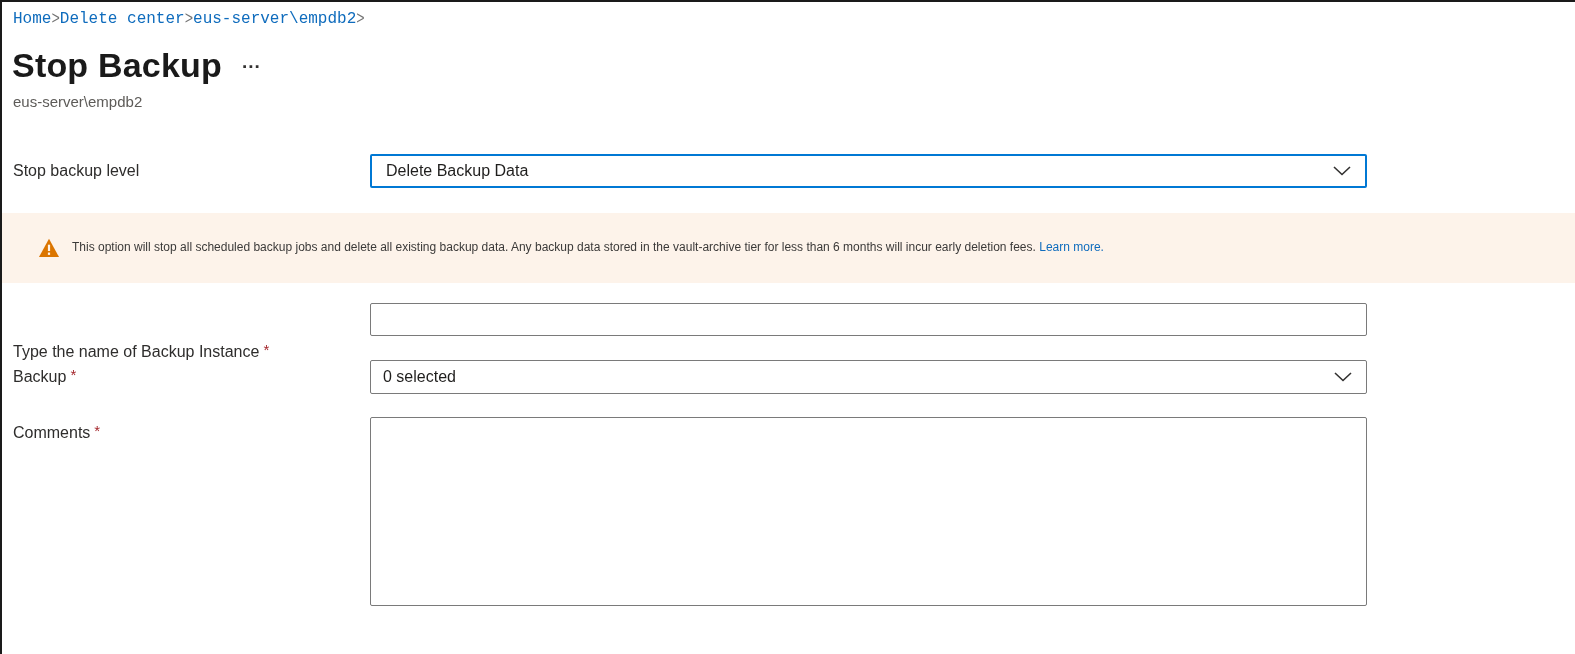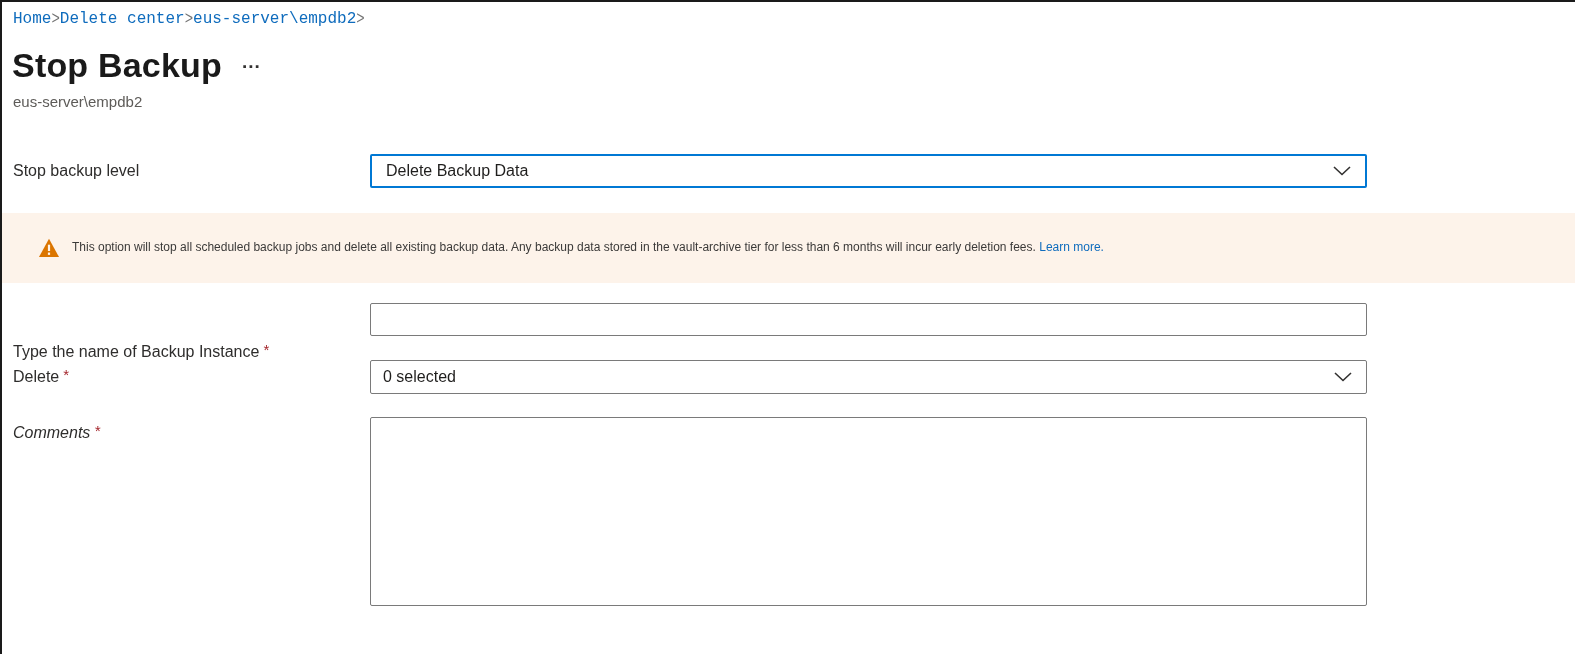--- a/index.html
+++ b/index.html
@@ -204,29 +204,29 @@
       <a href="#">Learn more.</a>
     </span>
   </div>
 
   <label class="field-label" style="top:309px;margin-top:32px;">
     <span>Type the name of Backup Instance</span><span class="req">*</span>
   </label>
   <input class="control textbox" style="top: 301px;" type="text" value="">
 
   <label class="field-label" style="top:366px;">
-    <span>Delete</span><span class="req">*</span>
+    <span>Backup</span><span class="req">*</span>
   </label>
   <div class="control dropdown" style="top:358px; height:34px;">
     <span>0 selected</span>
     <span class="chev">
       <svg width="18" height="10" viewBox="0 0 18 10">
           <polyline points="1,1 9,8.5 17,1" fill="none" stroke="#323130" stroke-width="1.6"></polyline>
         </svg>
     </span>
   </div>
 
-  <label class="field-label" style="top:422px;font-style:italic;">
+  <label class="field-label" style="top:422px;">
     <span>Comments</span><span class="req">*</span>
   </label>
   <textarea class="control textarea" style="top: 415px;"></textarea>
 
 </div>
 
 </body></html>

